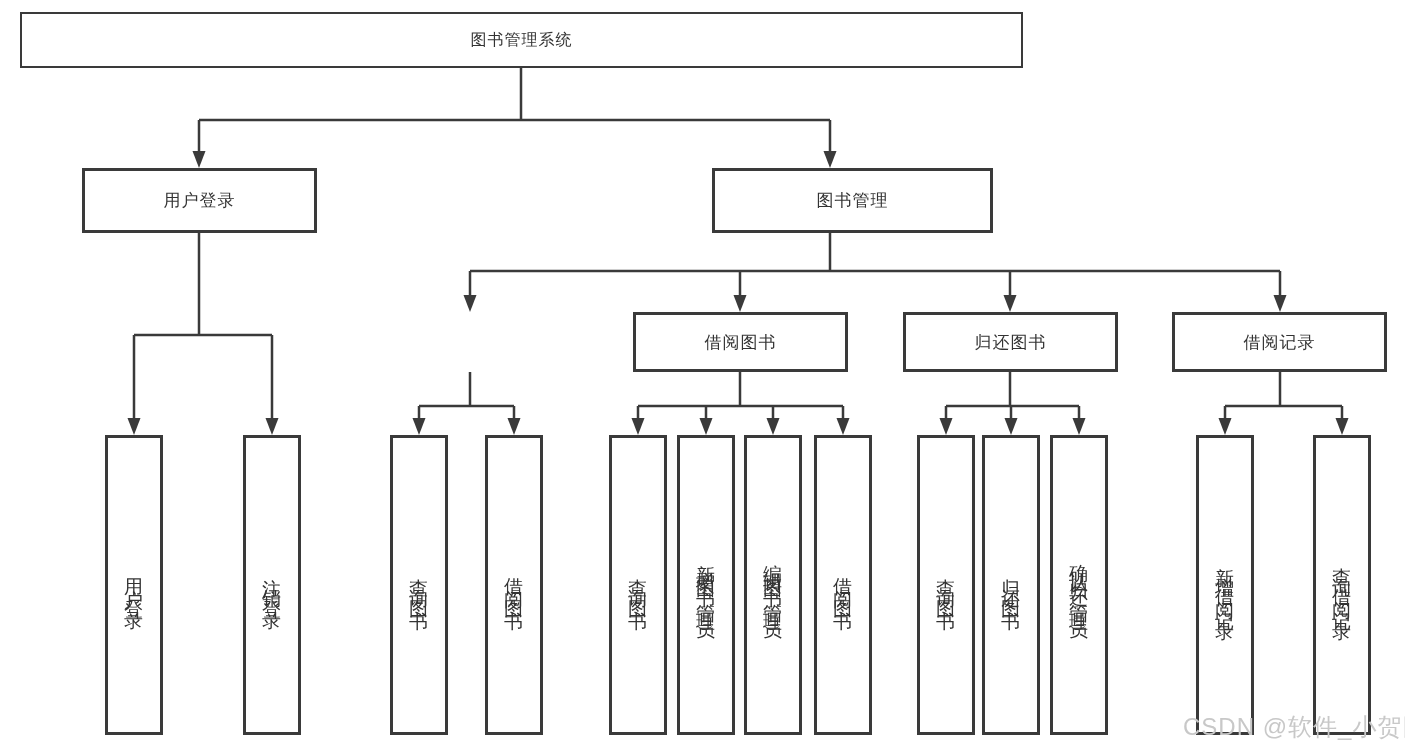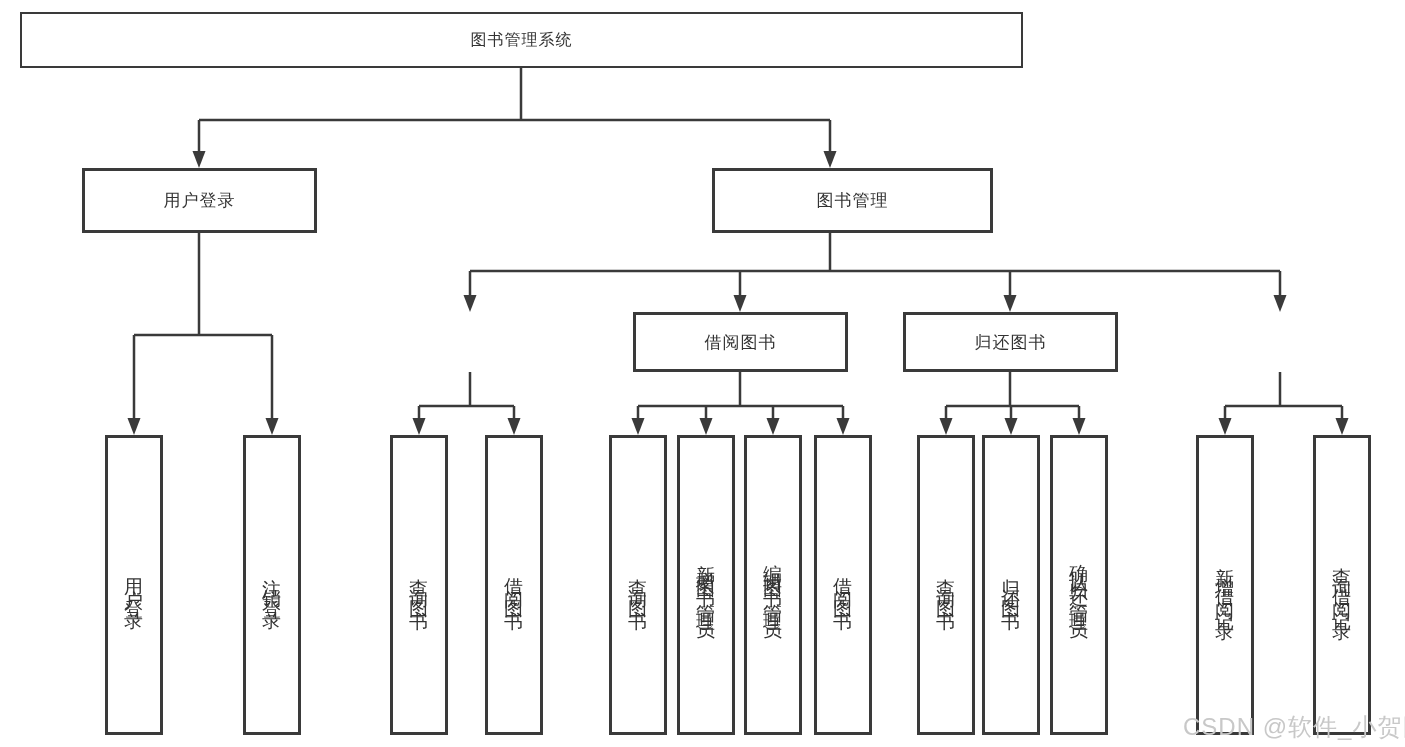--- a/index.html
+++ b/index.html
@@ -84,20 +84,23 @@
   <div class="box lvl2" style="left:712px;top:168px;width:281px;height:65px">
     <span>图书管理</span>
   </div>
 
   <div class="box lvl3" style="left:633px;top:312px;width:215px;height:60px">
     <span>借阅图书</span>
   </div>
   <div class="box lvl3" style="left:903px;top:312px;width:215px;height:60px">
     <span>归还图书</span>
   </div>
+  <div class="box lvl3" style="left:1172px;top:312px;width:215px;height:60px">
+    <span>借阅记录</span>
+  </div>
 
   <div class="box leaf" style="left:105px;top:435px">
     <span class="vtext">用户登录</span>
   </div>
   <div class="box leaf" style="left:243px;top:435px">
     <span class="vtext">注销登录</span>
   </div>
 
   <div class="box leaf" style="left:390px;top:435px">
     <span class="vtext">查询图书</span>

